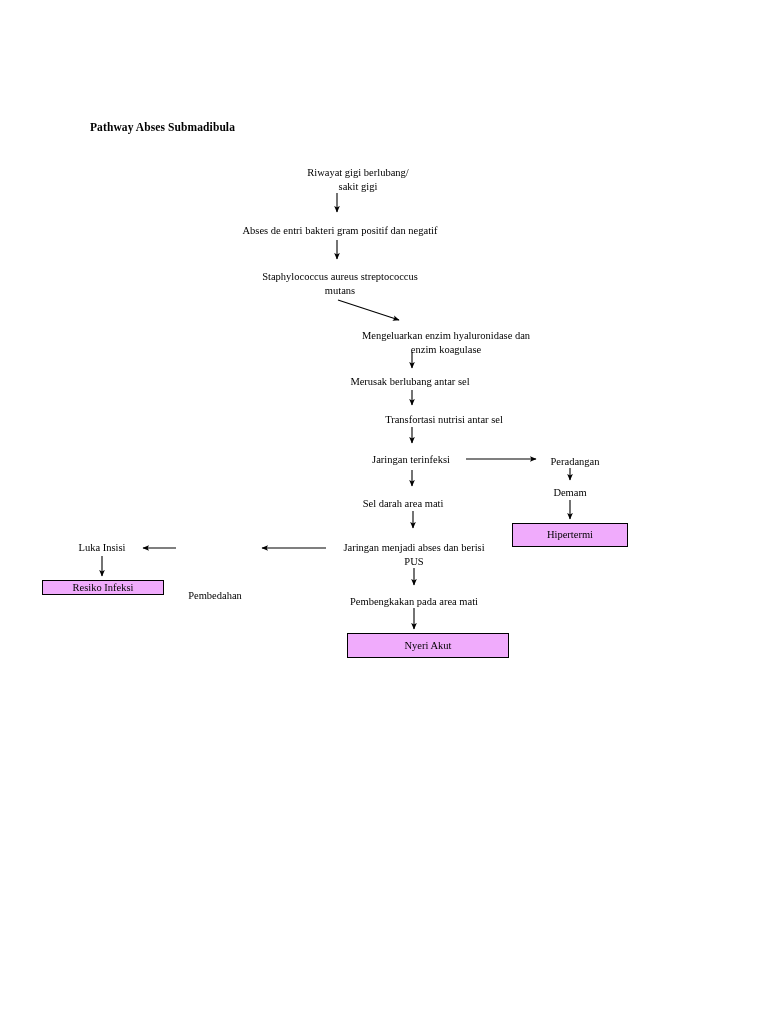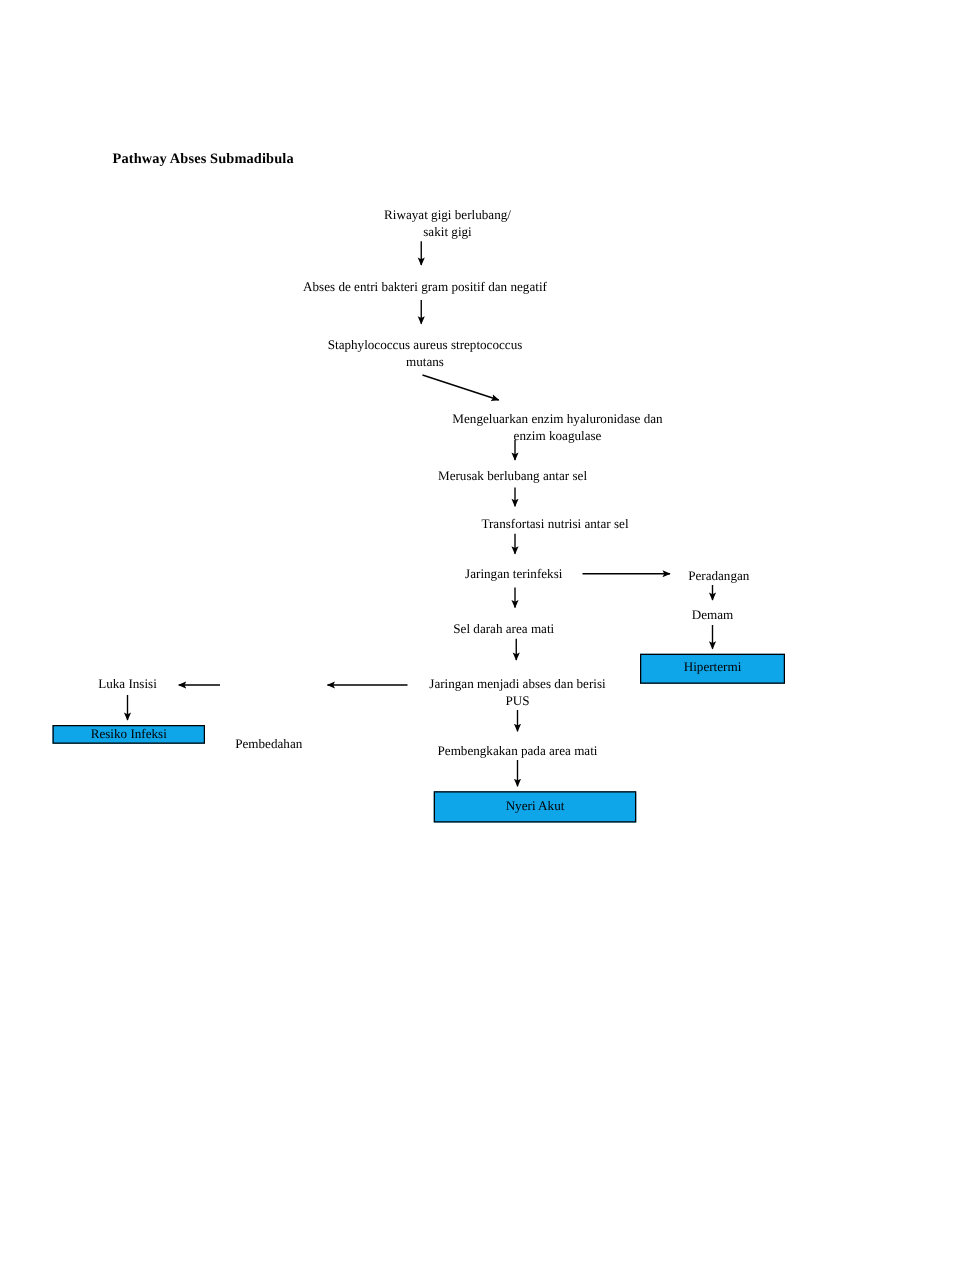--- a/index.html
+++ b/index.html
@@ -34,21 +34,21 @@
   .boxnode {
     position: absolute;
     font-size: 10.5px;
     line-height: 14px;
     text-align: center;
     border: 1px solid #000000;
     box-sizing: border-box;
     display: flex;
     align-items: center;
     justify-content: center;
-    background: #0ea5e9;
+    background: #f0abfc;
   }
   .svg-layer {
     position: absolute;
     left: 0;
     top: 0;
     width: 768px;
     height: 1024px;
     pointer-events: none;
   }
 </style>

